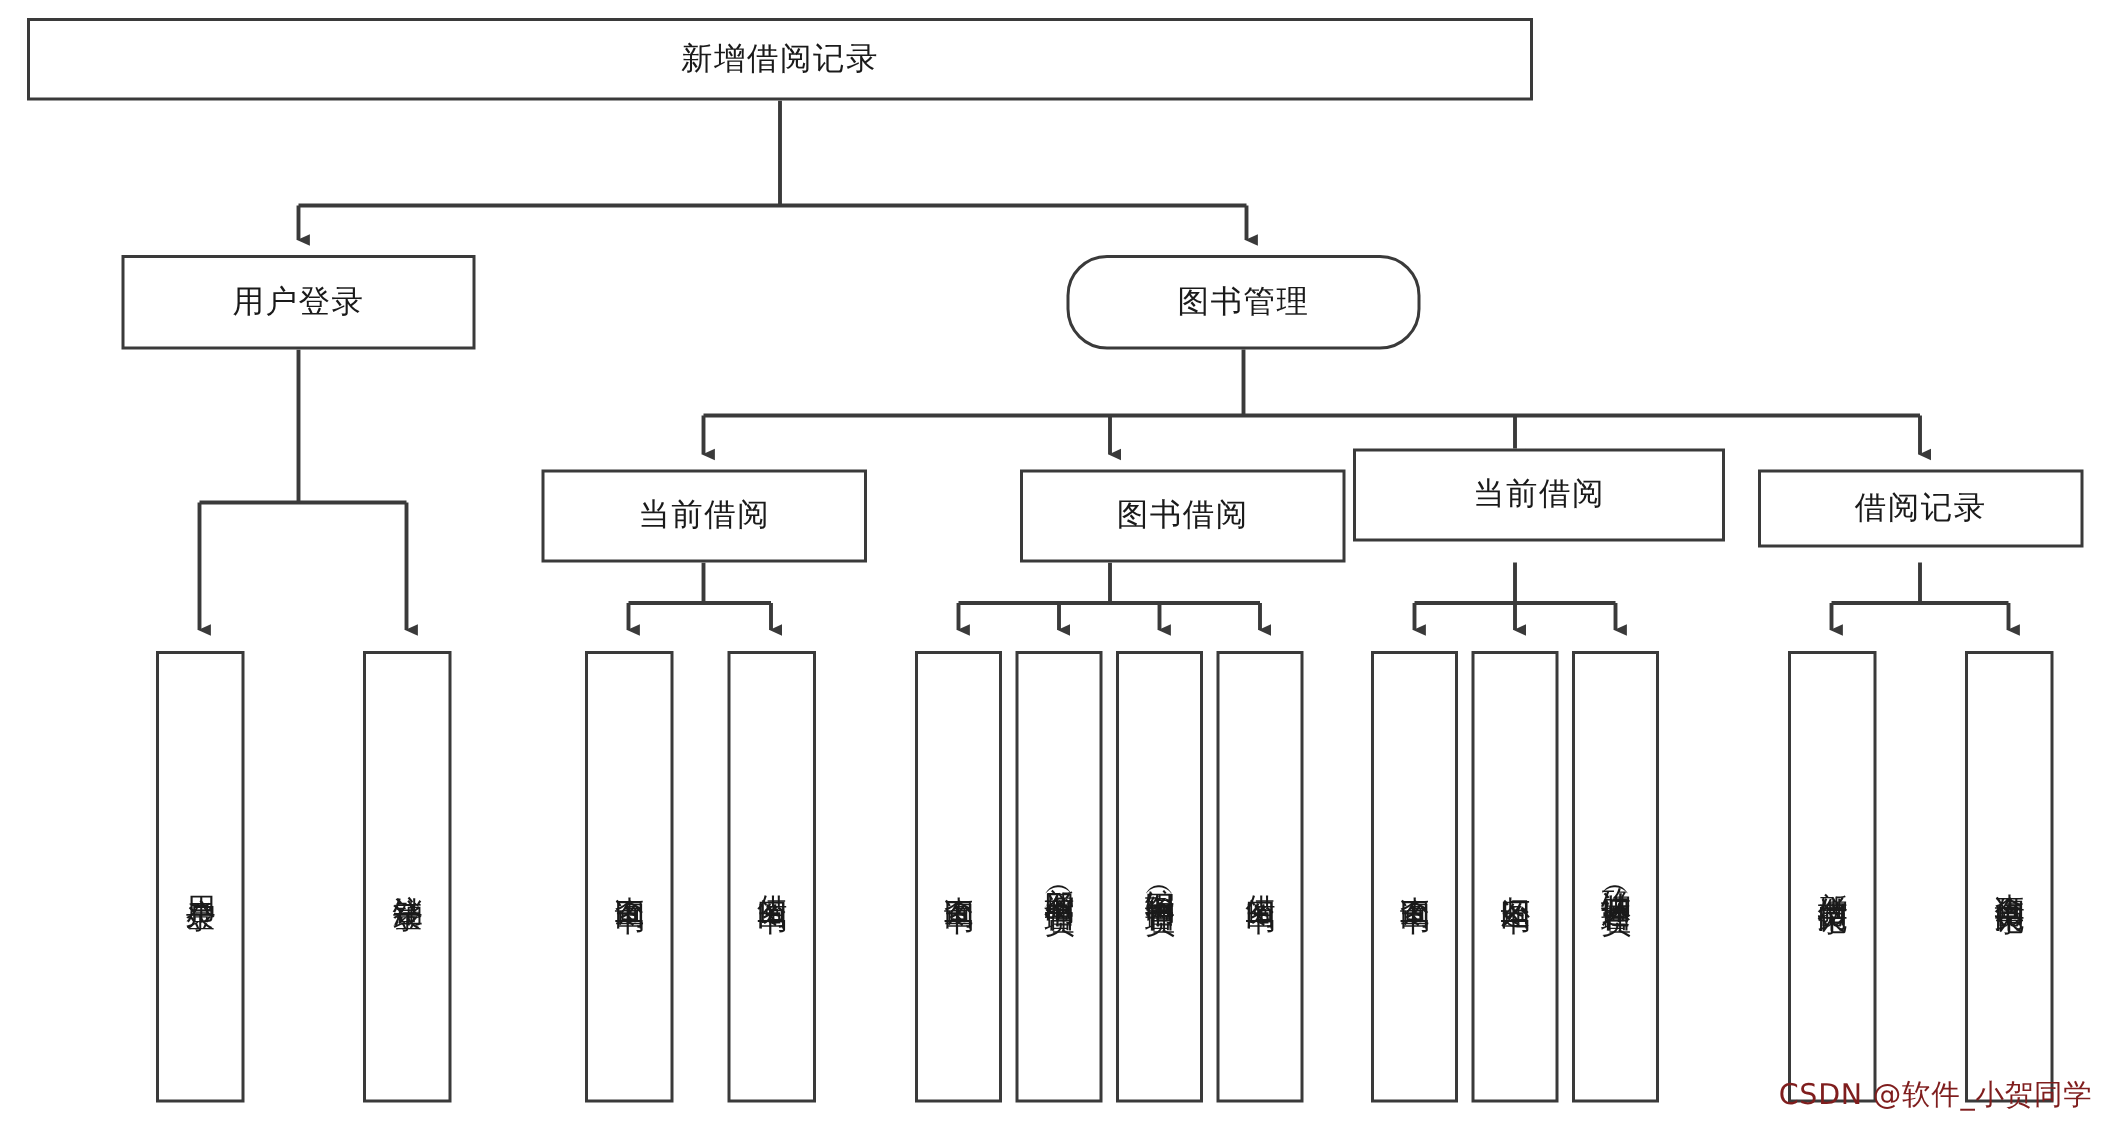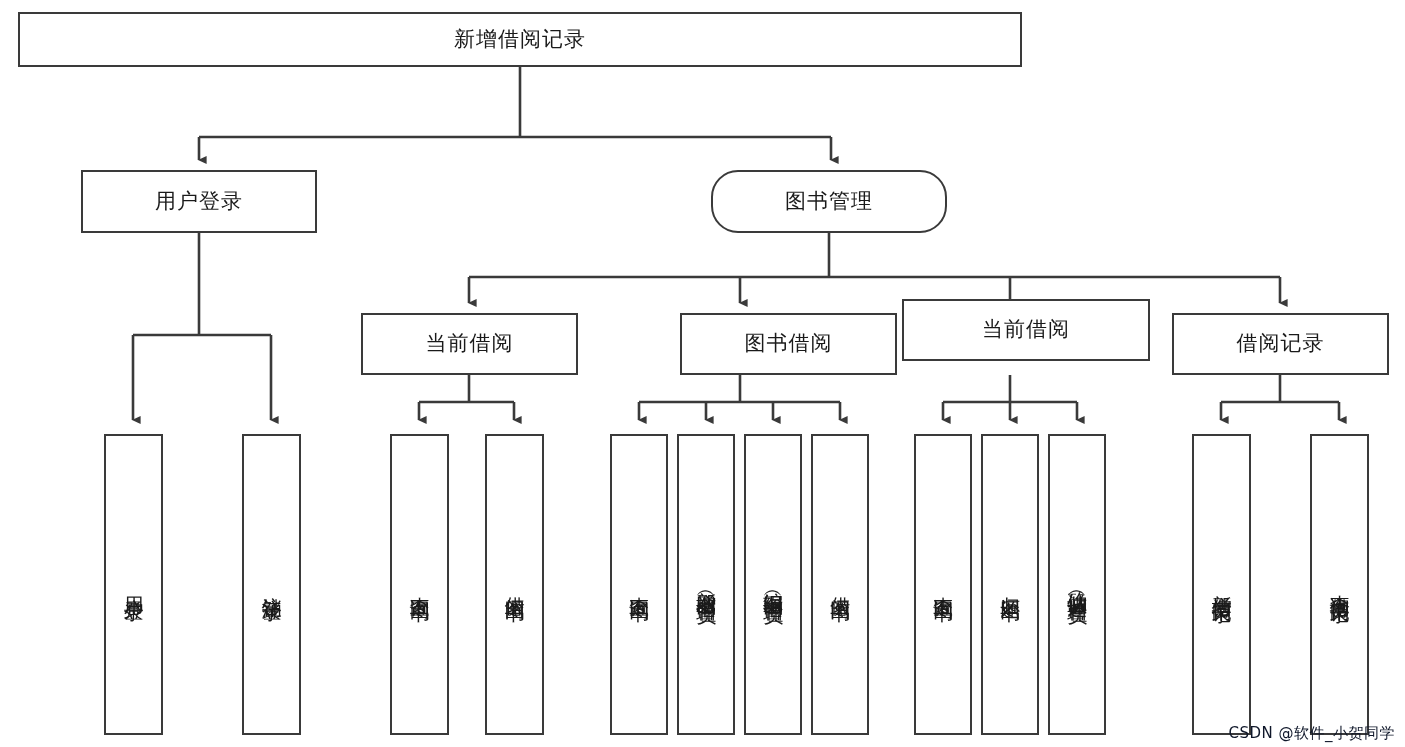--- a/index.html
+++ b/index.html
@@ -54,22 +54,22 @@
   }
   .node-v .vtext {
     writing-mode: vertical-rl;
     text-orientation: upright;
     display: block;
   }
   #watermark {
     position: absolute;
     right: 10px;
     bottom: 4px;
-    font-size: 15px;
-    color: #0f172a;
+    font-size: 19px;
+    color: #7f1d1d;
     letter-spacing: 0.5px;
     white-space: nowrap;
     font-family: "DejaVu Sans", "Liberation Sans", sans-serif;
   }
 </style>
 </head>
 <body>
 
 <div id="diagram-canvas">
 
@@ -136,21 +136,21 @@
 
   <div class="node node-h" style="left:361px; top:313px; width:217px; height:62px;">
     <span>当前借阅</span>
   </div>
   <div class="node node-h" style="left:632px; top:313px; width:217px; height:62px;margin-left:48px;">
     <span>图书借阅</span>
   </div>
   <div class="node node-h" style="left:902px; top:299px; width:248px; height:62px;">
     <span>当前借阅</span>
   </div>
-  <div class="node node-h" style="left:1172px; top:313px; width:217px; height:62px;">
+  <div class="node node-h" style="left:1172px; top:313px; width:217px; height:52px;">
     <span>借阅记录</span>
   </div>
 
   <div class="node node-v" style="left:104px; top:434px; width:59px; height:301px;">
     <span class="vtext">用户登录</span>
   </div>
   <div class="node node-v" style="left:242px; top:434px; width:59px; height:301px;">
     <span class="vtext">注销登录</span>
   </div>
 

